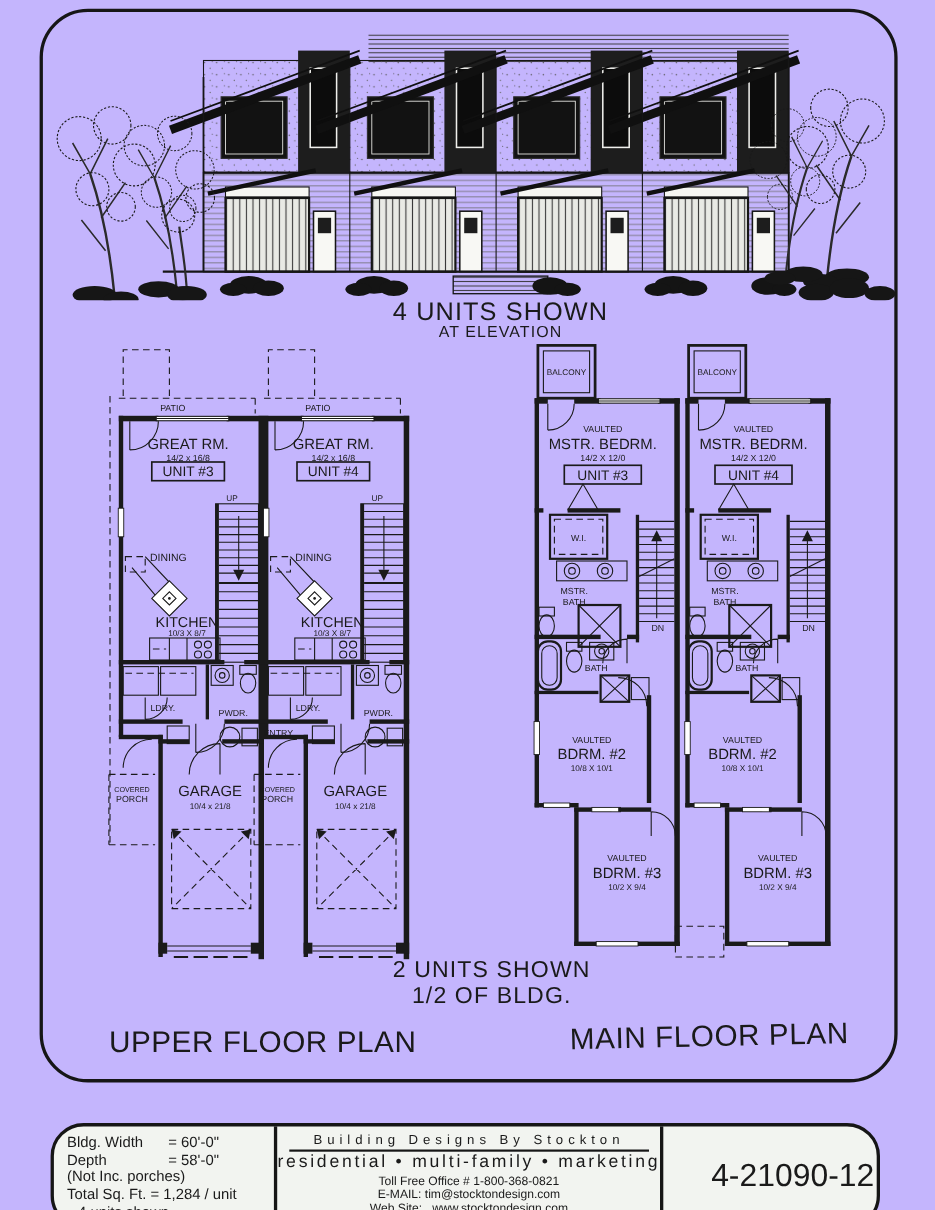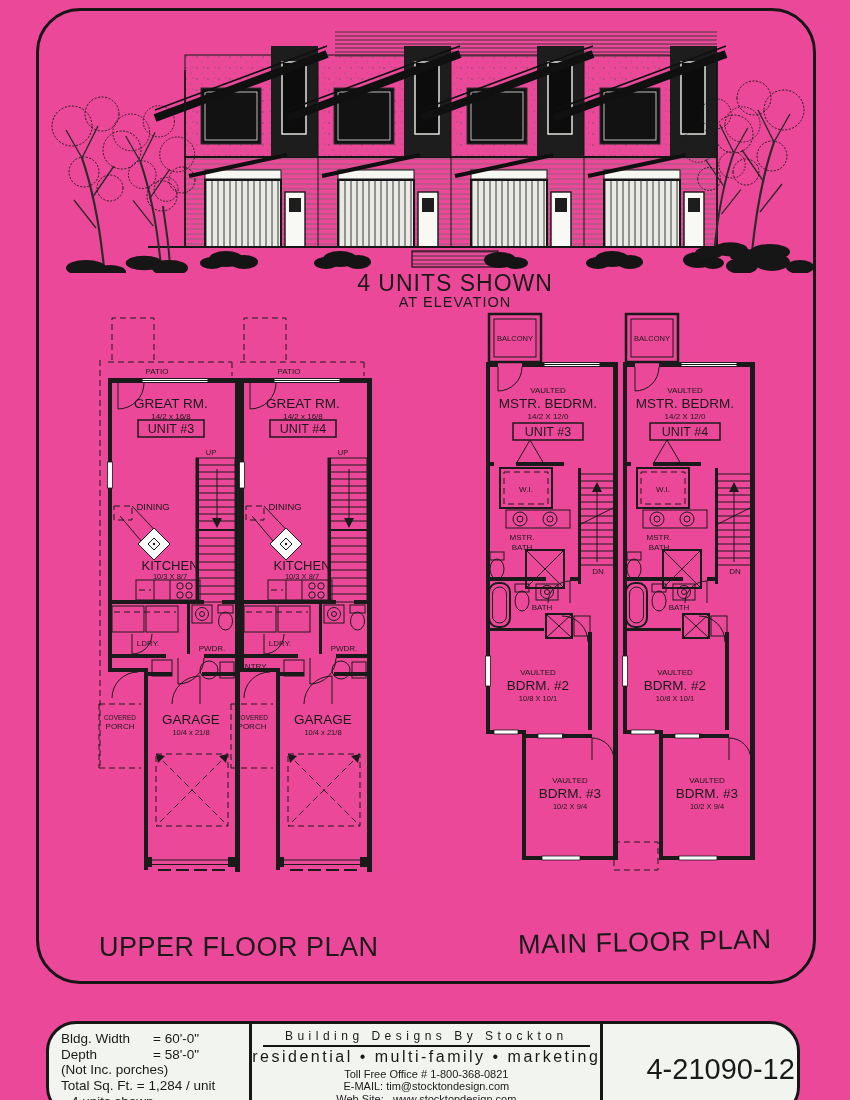--- a/index.html
+++ b/index.html
@@ -1,17 +1,17 @@
 <!DOCTYPE html>
 <html><head>
 <meta charset="utf-8">
 <style>
   html,body{margin:0;padding:0;}
   body{width:850px;height:1100px;background:#eef0ec;font-family:"Liberation Sans",sans-serif;color:#1a1a1a;position:relative;overflow:hidden;}
-  .sheet{position:absolute;inset:0;background:#ec4899;}
+  .sheet{position:absolute;inset:0;background:#c4b5fd;}
   .main-border{position:absolute;left:36px;top:8px;width:774px;height:970px;border:3px solid #161616;border-radius:44px;}
   svg text{font-family:"Liberation Sans",sans-serif;fill:#1a1a1a;}
   .w{fill:#1a1a1a;}
   .ln{stroke:#1a1a1a;fill:none;}
   .thin{stroke-width:1;}
   .mid{stroke-width:2;}
   .dash{stroke-dasharray:6 4;}
   .lbl{text-anchor:middle;}
   .planwrap{position:absolute;}
   .cap-elev{position:absolute;left:115px;top:272px;width:680px;text-align:center;line-height:1.0;}
@@ -430,20 +430,22 @@
       <text class="lbl" x="197" y="363" font-size="8">VAULTED</text>
       <text class="lbl" x="197" y="378" font-size="13.5">BDRM. #2</text>
       <text class="lbl" x="197" y="389" font-size="7.5">10/8 X 10/1</text>
       <text class="lbl" x="229" y="471" font-size="8">VAULTED</text>
       <text class="lbl" x="229" y="486" font-size="13.5">BDRM. #3</text>
       <text class="lbl" x="229" y="497" font-size="7.5">10/2 X 9/4</text>
     </g>
   </svg>
 
   <div class="cap-plans">
+    <div class="l1">2 UNITS SHOWN</div>
+    <div class="l2">1/2 OF BLDG.</div>
   </div>
 
   <div class="plan-title upper">UPPER FLOOR PLAN</div>
   <div class="plan-title main">MAIN FLOOR PLAN</div>
 
   <div class="info-bar">
     <div class="info-left">
       <div class="row">
         <span class="lab">Bldg. Width</span>
         <span>= 60'-0"</span>

